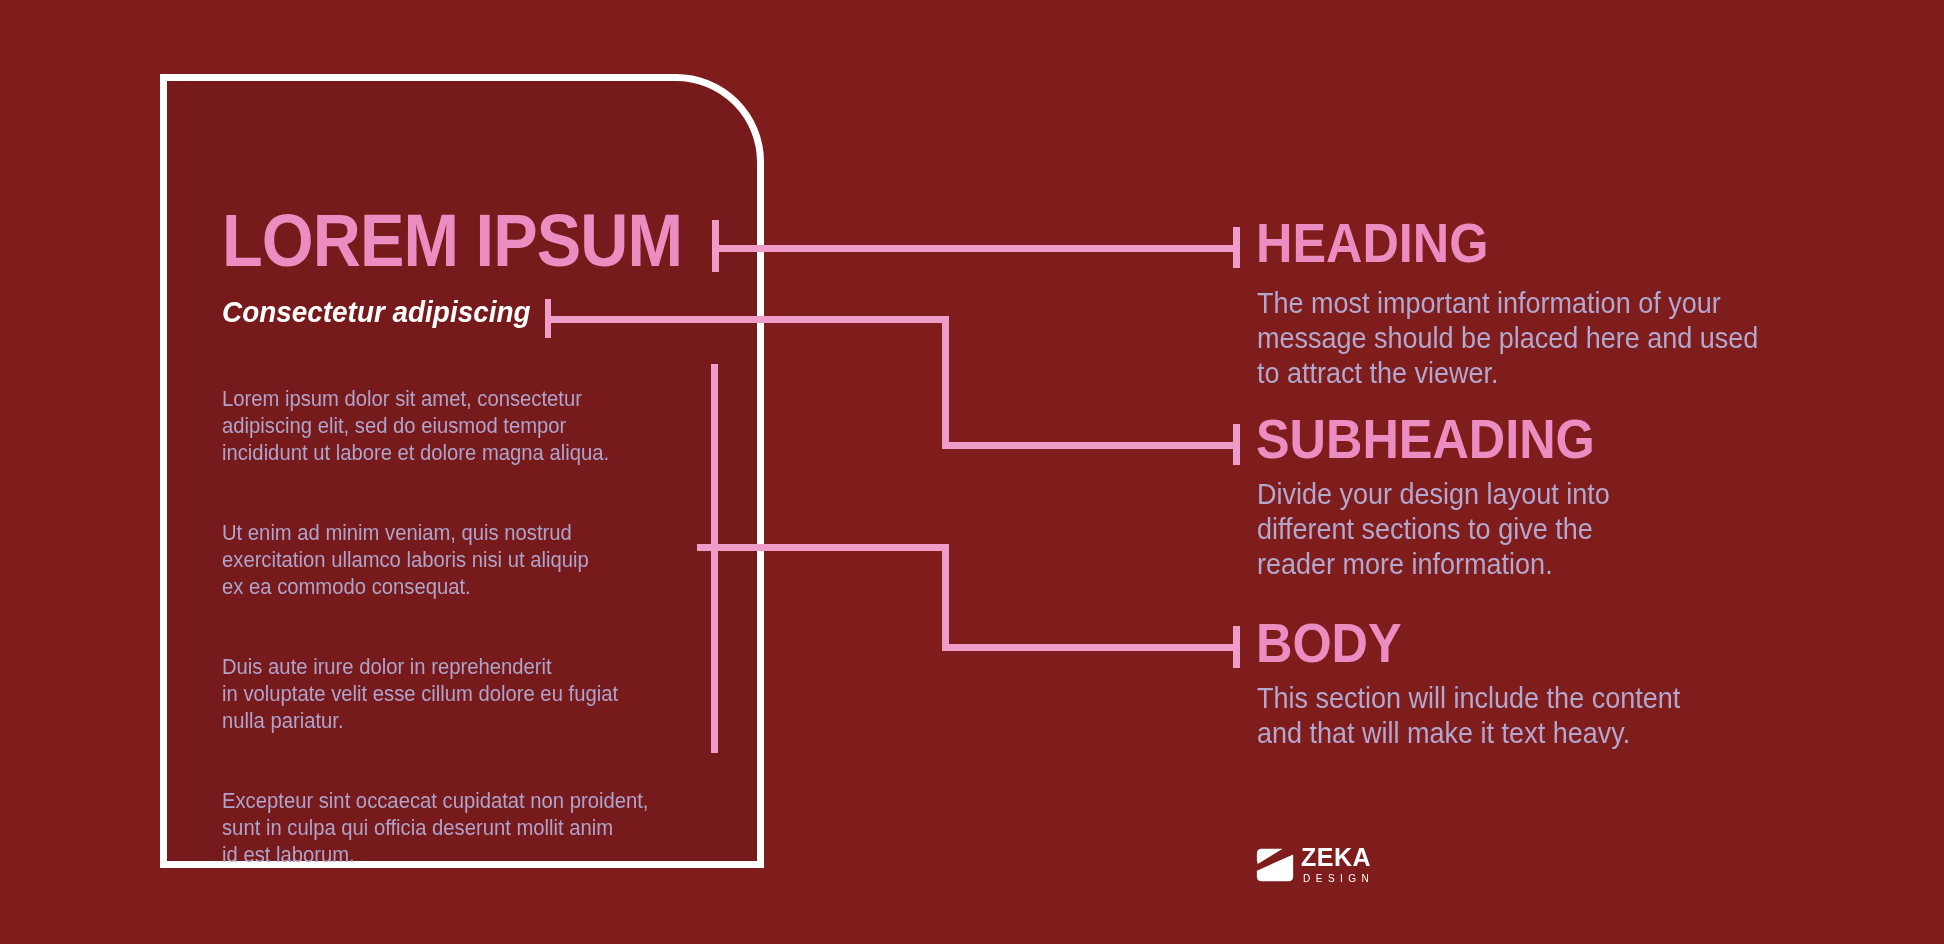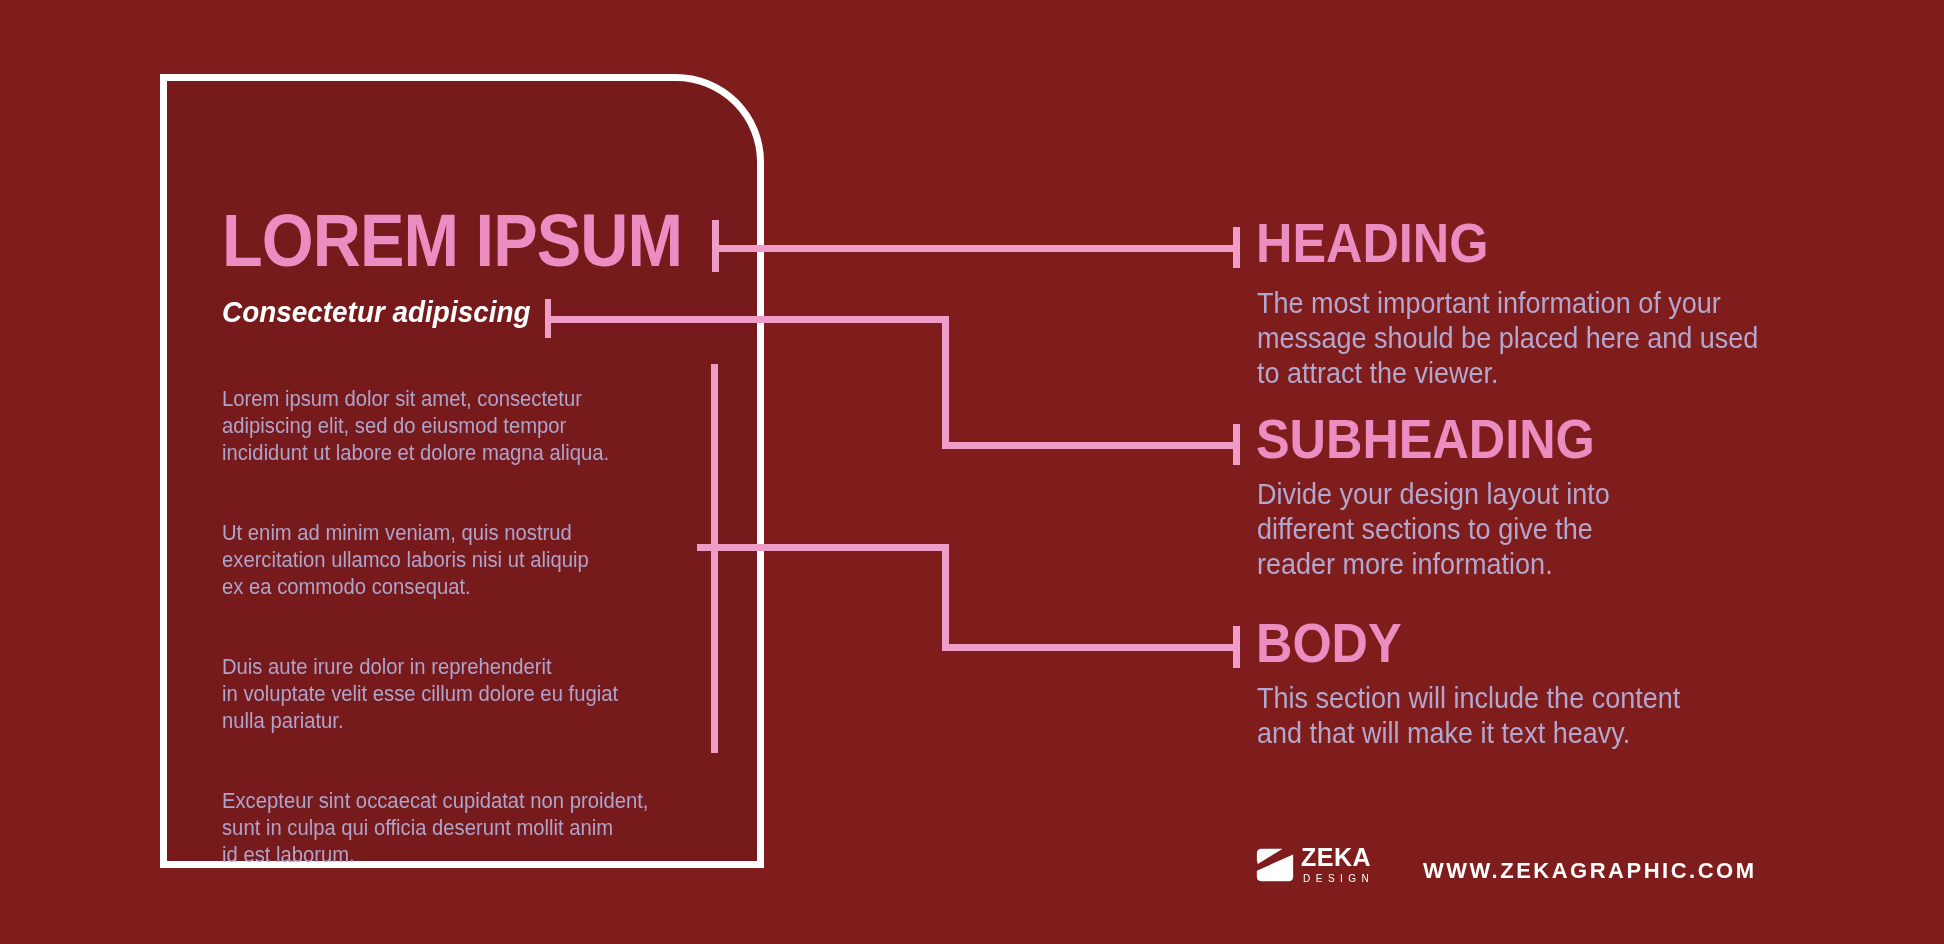--- a/index.html
+++ b/index.html
@@ -130,15 +130,14 @@
   <h2 class="ann-label" style="top:615px;">BODY</h2>
   <p class="ann-desc" style="top:680px;">This section will include the content
 and that will make it text heavy.</p>
 
   <svg class="logo-icon" viewBox="0 0 44 40">
     <path d="M8 3 L30 3 L4 19 L3 15 L3 8 Q3 3 8 3 Z" fill="#ffffff"></path>
     <path d="M41 9 L41 32 Q41 37 36 37 L8 37 Q3 37 3 32 L3 26 L41 9 Z" fill="#ffffff"></path>
   </svg>
   <p class="brand-name">ZEKA</p>
   <p class="brand-sub">DESIGN</p>
-  <p class="website">WWW.ZEKAGRAPHIC.COM</p>
 
 </div>
 
 </body></html>

